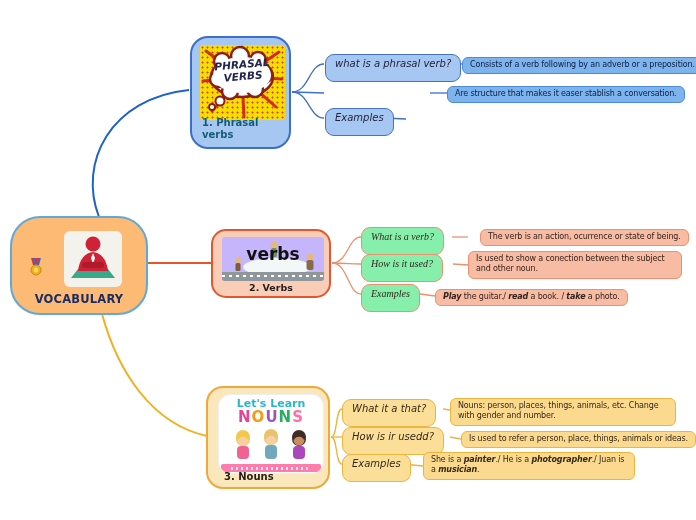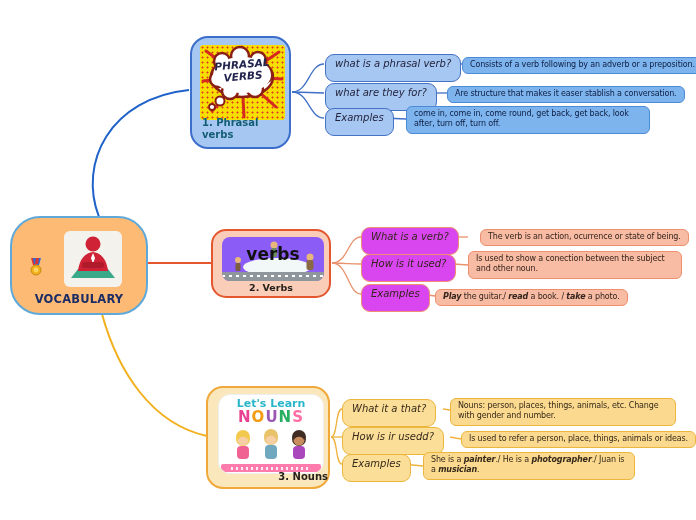--- a/index.html
+++ b/index.html
@@ -22,47 +22,47 @@
   .phrasal-node{left:190px;top:36px;width:101px;height:113px;background:#a6c7f2;border:2px solid #3c6ecb;border-radius:18px;}
   .phrasal-tile{position:absolute;left:8px;top:7px;width:85px;height:75px;border-radius:3px;overflow:hidden;
                 background-color:#f6df00;
                 background-image:radial-gradient(#e03424 0.9px, rgba(224,52,36,0) 1.1px);
                 background-size:5px 5px;}
   .phrasal-label{left:10px;bottom:6px;color:#135e74;width:80px;}
   .bubble-text{position:absolute;left:0;top:14px;width:100%;text-align:center;transform:rotate(-5deg);
                font-style:italic;font-weight:bold;font-size:10.5px;line-height:1.1;color:#23254f;}
 
   .verbs-node{left:211px;top:229px;width:120px;height:69px;background:#facdb9;border:2px solid #e4572e;border-radius:15px;}
-  .verbs-tile{position:absolute;left:9px;top:6px;width:102px;height:44px;background:#8b5cf6;border-radius:8px;overflow:hidden;}
+  .verbs-tile{position:absolute;left:9px;top:6px;width:102px;height:44px;background:#c4b5fd;border-radius:3px;overflow:hidden;}
   .verbs-word{position:absolute;left:0;top:7px;width:100%;text-align:center;font-weight:800;font-size:17px;color:#111;}
   .verbs-label{left:0;bottom:3px;width:100%;text-align:center;color:#27211c;font-size:9.5px;margin-top:15px;}
   .road{position:absolute;left:0;bottom:0;width:100%;height:9px;background:#8f969c;}
   .road-dashes{position:absolute;left:0;top:3px;width:100%;height:2px;
                background-image:repeating-linear-gradient(90deg,#fff 0 3px,rgba(255,255,255,0) 3px 7px);}
 
   .nouns-node{left:206px;top:386px;width:124px;height:103px;background:#fbe7bc;border:2px solid #f0a838;border-radius:17px;}
   .nouns-tile{position:absolute;left:10px;top:6px;width:104px;height:78px;background:#ffffff;border-radius:12px;overflow:hidden;
               border:1px solid #eee;}
   .nouns-line1{position:absolute;left:0;top:2px;width:100%;text-align:center;font-weight:bold;font-size:11px;color:#2ab6c9;}
   .nouns-line2{position:absolute;left:0;top:13px;width:100%;text-align:center;font-weight:800;font-size:15px;letter-spacing:1px;}
   .nouns-banner{position:absolute;left:2px;bottom:1px;width:100px;height:8px;background:#ff7bac;border-radius:2px;
                 background-image:repeating-linear-gradient(90deg,rgba(255,255,255,.85) 0 2px,rgba(255,255,255,0) 2px 5px);
                 background-size:80% 3px;background-position:10px 2.5px;background-repeat:no-repeat;}
-  .nouns-label{left:0;bottom:4px;width:100%;text-align:right;color:#27211c;}
+  .nouns-label{left:16px;bottom:4px;width:100%;text-align:left;color:#27211c;}
   .kids{position:absolute;left:0;bottom:10px;width:100%;height:34px;}
 
   
   .q-box{position:absolute;font-style:italic;font-size:10px;color:#23233d;padding:3px 9px 12px;
          border-radius:9px;white-space:nowrap;}
   .a-box{position:absolute;font-size:8px;letter-spacing:-0.15px;color:#16264a;padding:2px 7px 3px;
          border-radius:6px;line-height:1.3;}
   .nowrap{white-space:nowrap;}
   .q-blue{background:#a6c7f2;border:1.4px solid #4472c4;}
   .a-blue{background:#7eb4ee;border:1.4px solid #4d8bd6;color:#0d1d40;}
-  .q-orange{background:#d946ef;border:1.4px solid #ee9070;color:#35251d;}
+  .q-orange{background:#86efac;border:1.4px solid #ee9070;color:#35251d;font-family:Liberation Serif, serif;}
   .a-orange{background:#f8bba3;border:1.4px solid #ee9070;color:#35251d;}
   .q-yellow{background:#fbde97;border:1.4px solid #ecb63e;color:#35291a;}
   .a-yellow{background:#fbd98f;border:1.4px solid #ecb63e;color:#35291a;}
   .bi{font-weight:bold;font-style:italic;}
 </style>
 </head>
 <body>
 
 <div id="canvas">
 
@@ -155,32 +155,26 @@
     <div class="topic-label phrasal-label">1. Phrasal verbs</div>
   </div>
 
   <div class="q-box q-blue" style="left:325px;top:54px;">
     <span>what is a phrasal verb?</span>
   </div>
   <div class="a-box a-blue nowrap" style="left:462px;top:57px;">
     <span>Consists of a verb following by an adverb or a preposition.</span>
   </div>
 
-  <div class="q-box q-blue" style="left:325px;top:83px;">
-    <span>what are they for?</span>
-  </div>
   <div class="a-box a-blue nowrap" style="left:447px;top:86px;">
     <span>Are structure that makes it easer stablish a conversation.</span>
   </div>
 
   <div class="q-box q-blue" style="left:325px;top:108px;">
     <span>Examples</span>
-  </div>
-  <div class="a-box a-blue" style="left:406px;top:106px;width:228px;">
-    <span>come in, come in, come round, get back, get back, look after, turn off, turn off.</span>
   </div>
 
   <div class="node verbs-node">
     <div class="verbs-tile">
       <svg width="102" height="44" viewBox="0 0 102 44" style="position:absolute;left:0;top:0;">
         <ellipse cx="55" cy="30" rx="34" ry="9" fill="#f2f7f8"></ellipse>
 
         <g>
           <circle cx="16" cy="23" r="3" fill="#e8b87a"></circle>
             <rect x="13.5" y="26" width="5" height="8" rx="1.5" fill="#7a5c3e"></rect>

